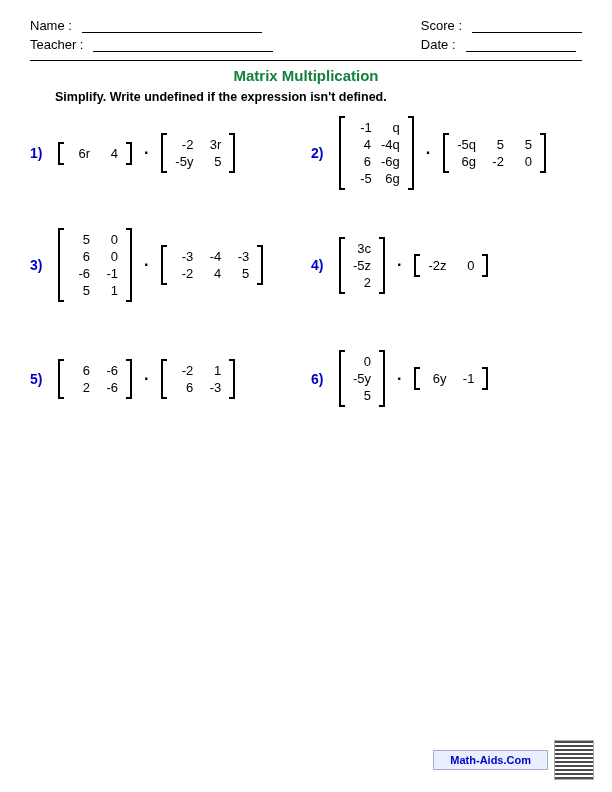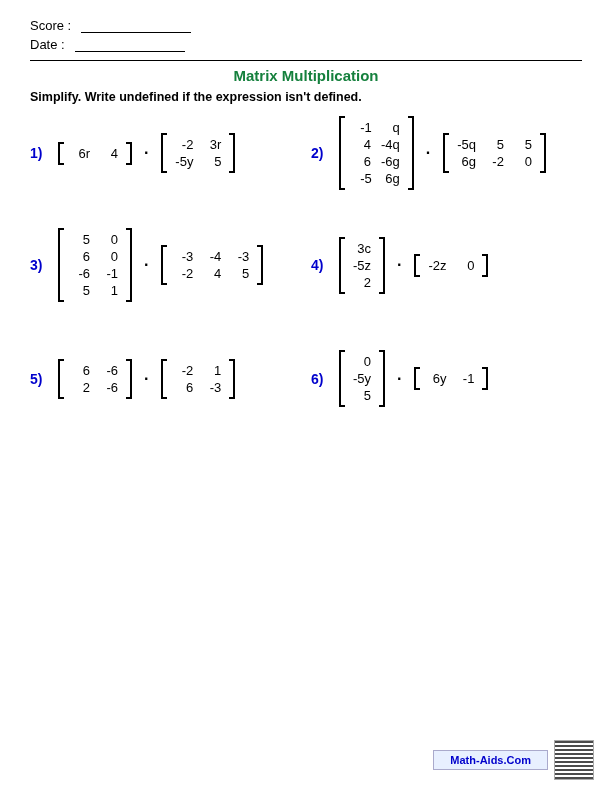--- a/index.html
+++ b/index.html
@@ -67,20 +67,21 @@
       font-weight: bold;
       font-size: 15px;
       margin-bottom: 6px;
     }
 
     
     .instructions {
       font-size: 12.5px;
       font-weight: bold;
       margin-bottom: 12px;
+      margin-left: 25px;
     }
 
     
     .problems {
       display: flex;
       flex-direction: column;
       gap: 0px;
     }
 
     .problem-row {
@@ -190,20 +191,30 @@
       );
       opacity: 0.7;
     }
   </style>
 </head>
 <body>
 
 <div class="page">
 
   <div class="header">
+    <div class="header-left">
+      <div class="header-row">
+        <span>Name :</span>
+        <span class="header-line"></span>
+      </div>
+      <div class="header-row">
+        <span>Teacher :</span>
+        <span class="header-line"></span>
+      </div>
+    </div>
     <div class="header-right">
       <div class="header-row">
         <span>Score :</span>
         <span class="header-line-short"></span>
       </div>
       <div class="header-row">
         <span>Date :</span>
         <span class="header-line-short"></span>
       </div>
     </div>

